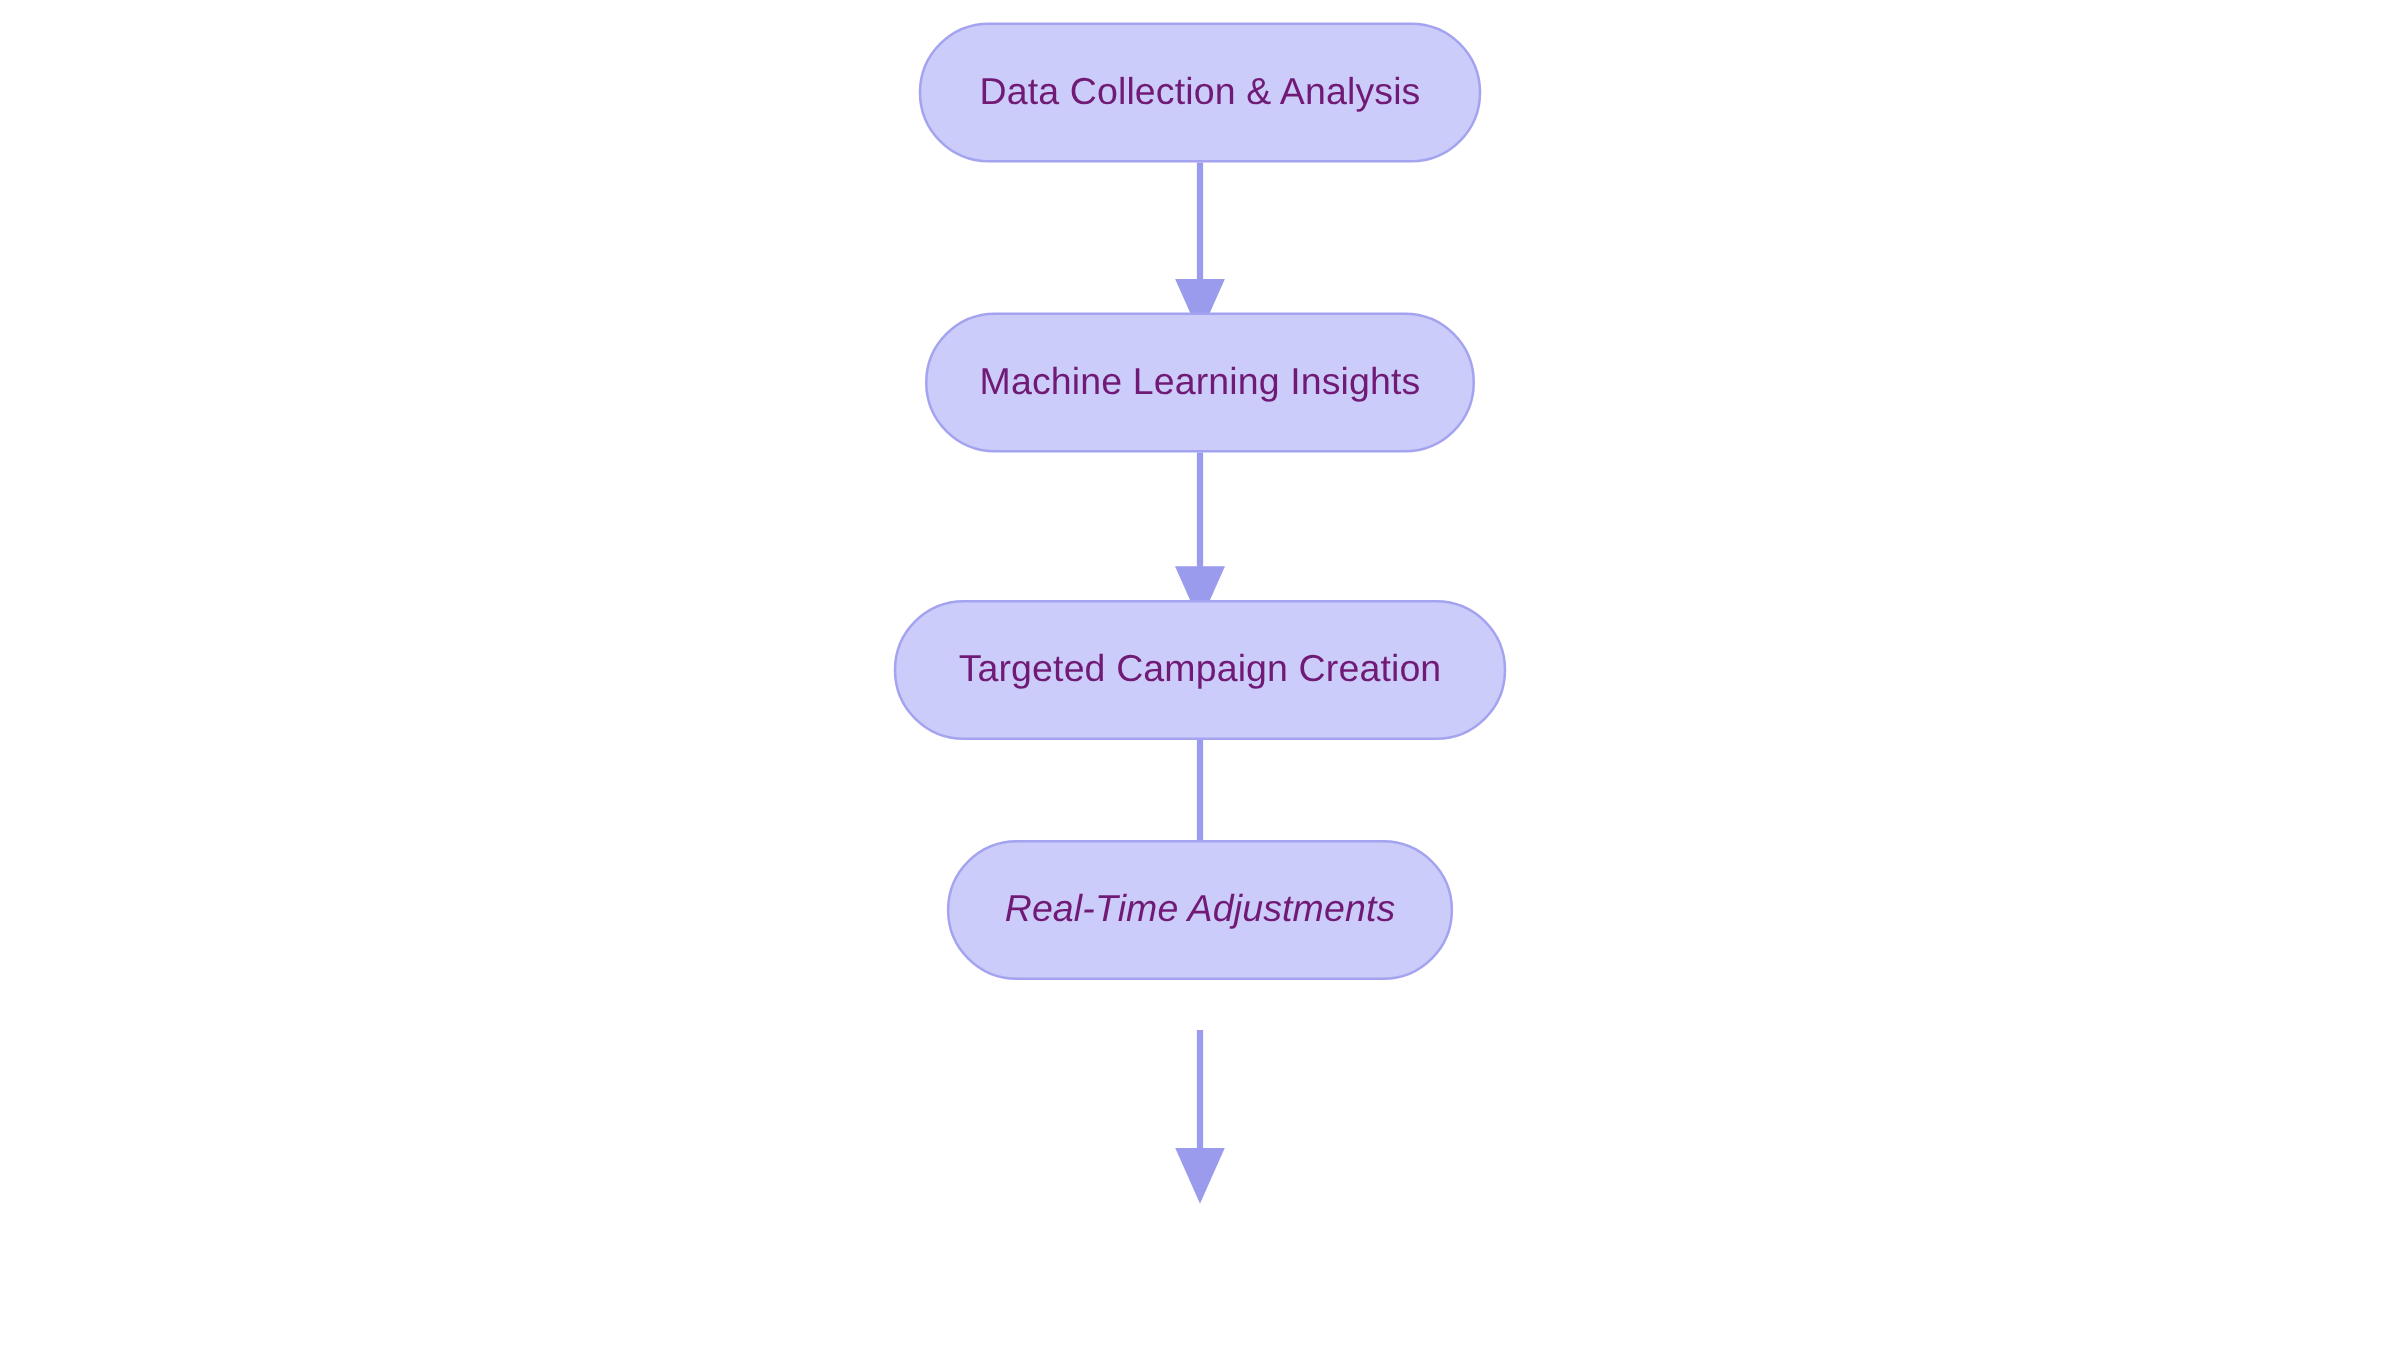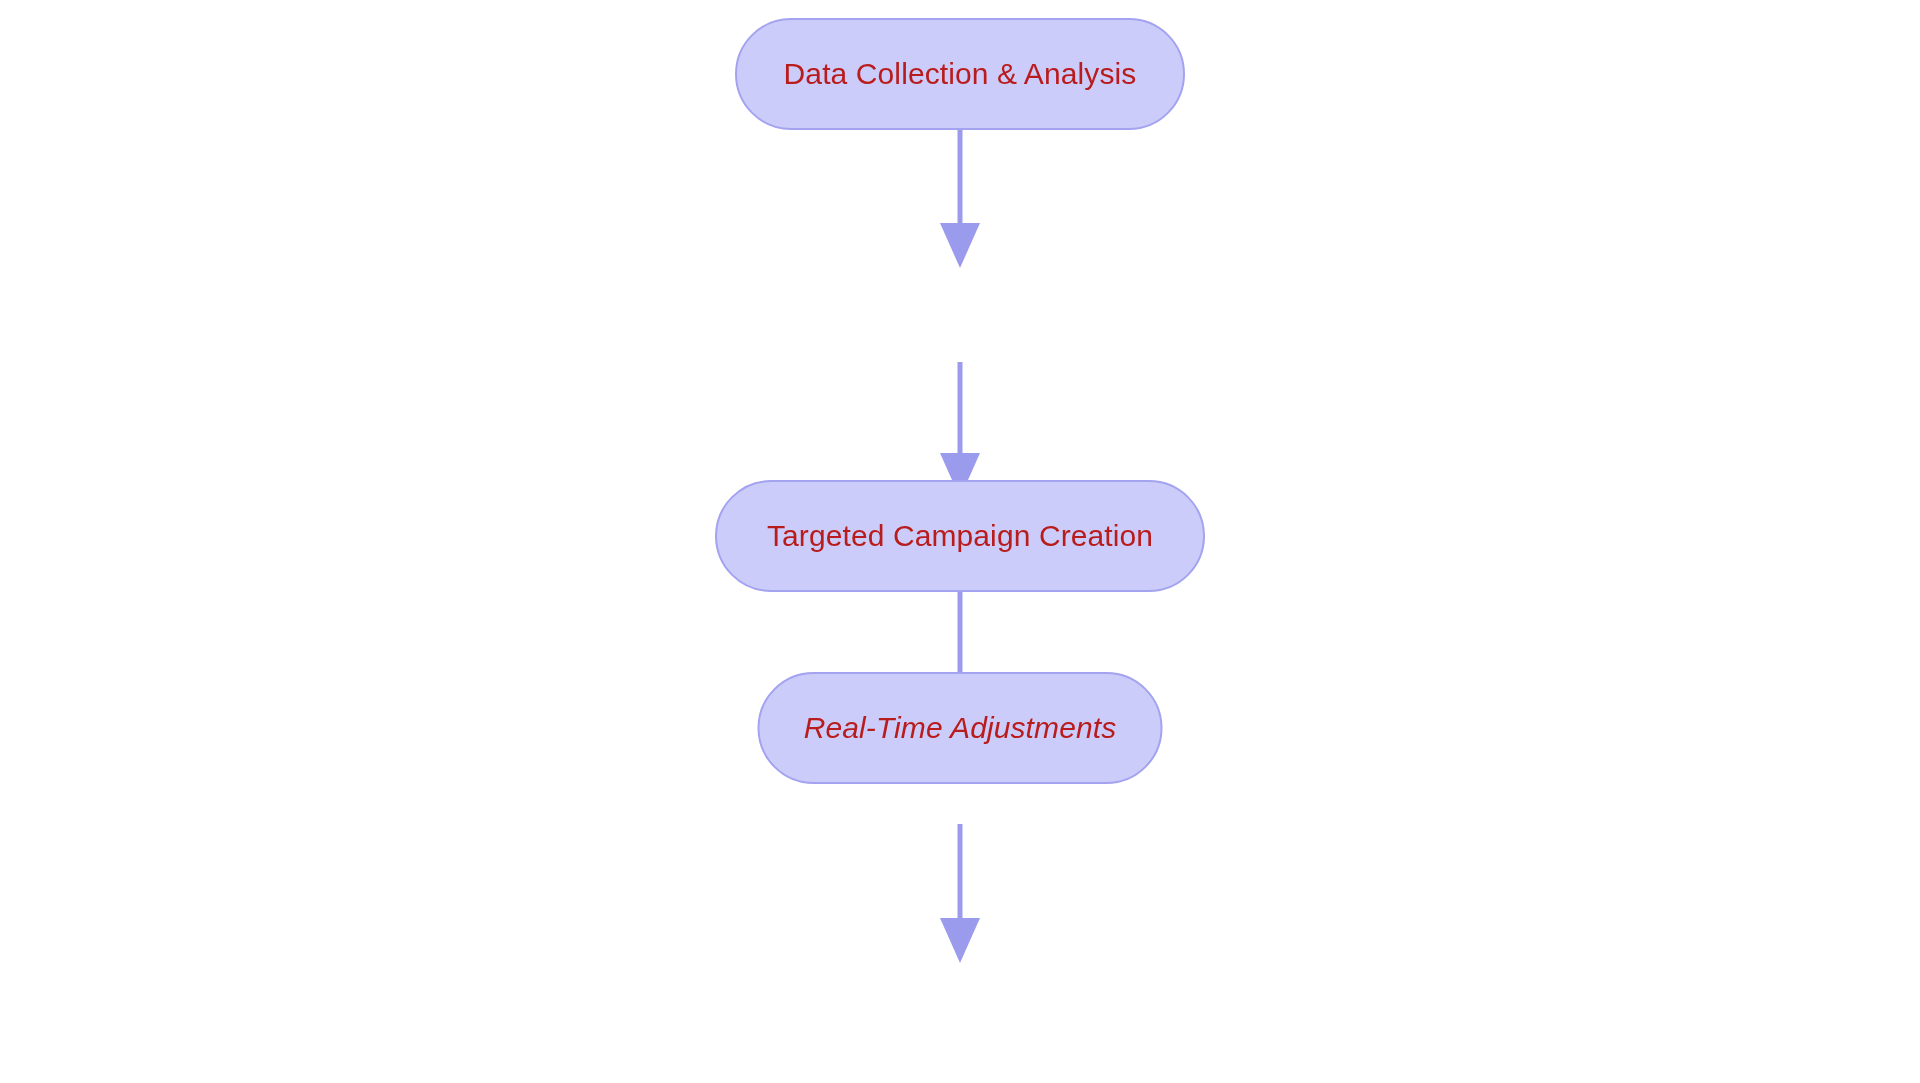--- a/index.html
+++ b/index.html
@@ -44,21 +44,21 @@
     border-radius: 999px;
     height: 112px;
     transform: translateX(-50%);
     left: 960px;
   }
 
   .node-label {
     font-family: "Liberation Sans", sans-serif;
     font-size: 30px;
     font-weight: 400;
-    color: #b91c1c;
+    color: #701a75;
     letter-spacing: 0.1px;
     white-space: nowrap;
     line-height: 1;
     user-select: none;
   }
 
   
   .node-0 { top: 18px;  width: 450px; }
   .node-1 { top: 250px; width: 440px; }
   .node-2 { top: 480px; width: 490px; }
@@ -83,20 +83,23 @@
 
     <line x1="960" y1="592" x2="960" y2="690" stroke="#9b9bee" stroke-width="5" marker-end="url(#arrowhead)"></line>
 
     <line x1="960" y1="824" x2="960" y2="923" stroke="#9b9bee" stroke-width="5" marker-end="url(#arrowhead)"></line>
   </svg>
 
   <div class="node node-0">
     <span class="node-label">Data Collection &amp; Analysis</span>
   </div>
 
+  <div class="node node-1">
+    <span class="node-label">Machine Learning Insights</span>
+  </div>
 
   <div class="node node-2">
     <span class="node-label">Targeted Campaign Creation</span>
   </div>
 
   <div class="node node-3">
     <span class="node-label">Real-Time Adjustments</span>
   </div>
 
 

